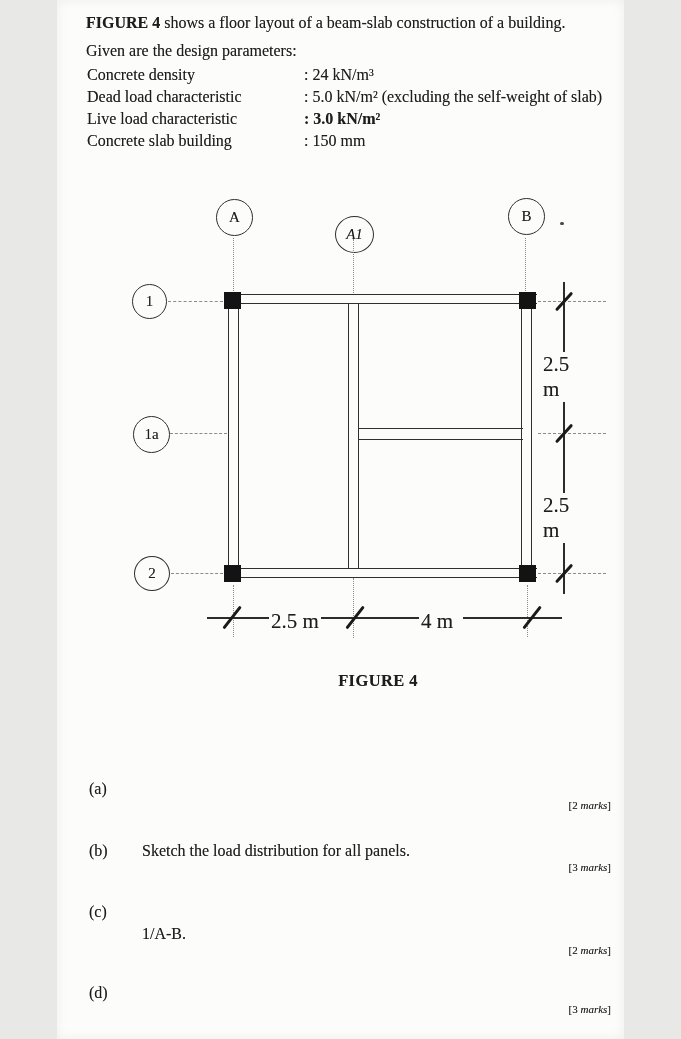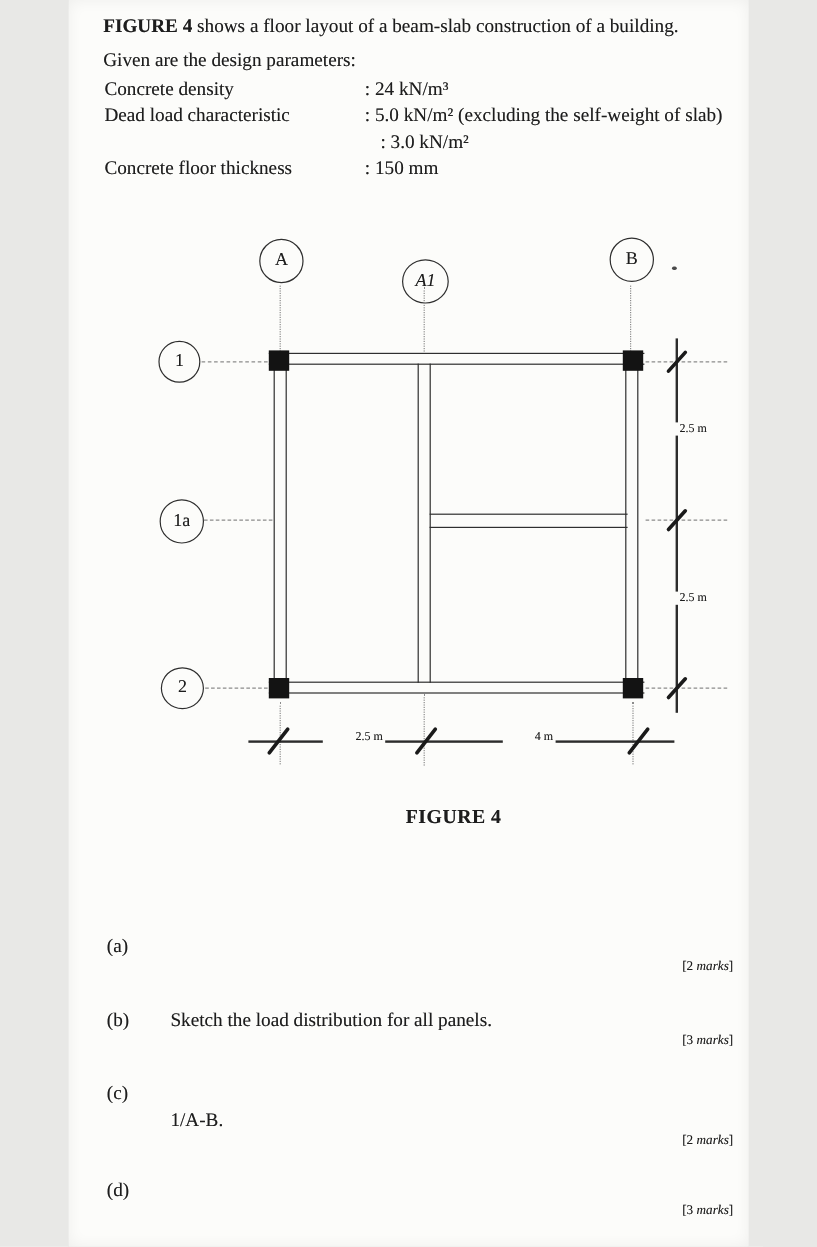--- a/index.html
+++ b/index.html
@@ -54,22 +54,22 @@
   .dimline-h { position:absolute; height:1.6px; background:#2c2c2c; }
   .tick {
     position:absolute;
     height:2.8px; background:#1a1a1a; border-radius:1.5px;
   }
   .tick.r  { width:24px; transform:rotate(-48deg); }
   .tick.bt { width:28px; transform:rotate(-52deg); }
   .dim-label {
     position:absolute;
     background:#fcfcfa;
-    font-size:10px;
-    text-align:right;
+    font-size:21px;
+    text-align:left;
     padding:0 2px;
     text-shadow:0 0 0.4px rgba(20,20,20,0.4);
   }
   .stray { position:absolute; width:4px; height:3px; background:#4a4a4a; border-radius:2px; }
   .caption {
     position:absolute;
     font-weight:bold;
     font-size:16.5px;
     letter-spacing:0.4px;
     text-align:center;
@@ -82,22 +82,23 @@
 <div id="page">
 
   <div class="txt" style="left:29px; top:12px;"><span class="b">FIGURE 4</span><span> shows a floor layout of a beam-slab construction of a building.</span></div>
 
   <div class="txt" style="left:29px; top:40px;">Given are the design parameters:</div>
 
   <div class="txt" style="left:30px; top:64px;">Concrete density</div>
   <div class="txt" style="left:247px; top:64px;">: 24 kN/m³</div>
   <div class="txt" style="left:30px; top:86px;">Dead load characteristic</div>
   <div class="txt" style="left:247px; top:86px;">: 5.0 kN/m² (excluding the self-weight of slab)</div>
-  <div class="txt" style="left:260px; top:108px;">: 3.0 kN/m²</div>
-  <div class="txt" style="left:30px; top:130px;">Concrete floor thickness</div>
+  <div class="txt" style="left:30px; top:108px;">Live load characteristic</div>
+  <div class="txt" style="left:247px; top:108px;font-weight:bold;">: 3.0 kN/m²</div>
+  <div class="txt" style="left:30px; top:130px;">Concrete slab building</div>
   <div class="txt" style="left:247px; top:130px;">: 150 mm</div>
 
   <div>
 
     <div class="bubble" style="left:159px; top:199px;">A</div>
     <div class="bubble" style="left:278px; top:216px; width:39px;font-style:italic;">A1</div>
     <div class="bubble" style="left:451px; top:198px;">B</div>
     <div class="stray" style="left:503px; top:222px;"></div>
 
     <div class="bubble" style="left:75px; top:284px; width:35px; height:35px;">1</div>

